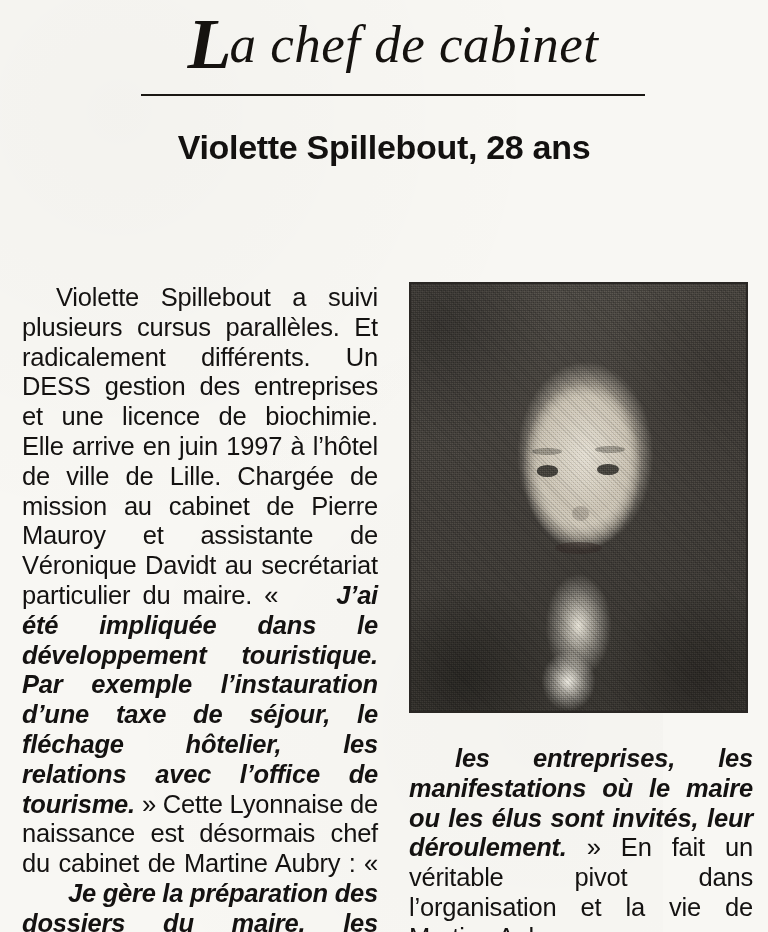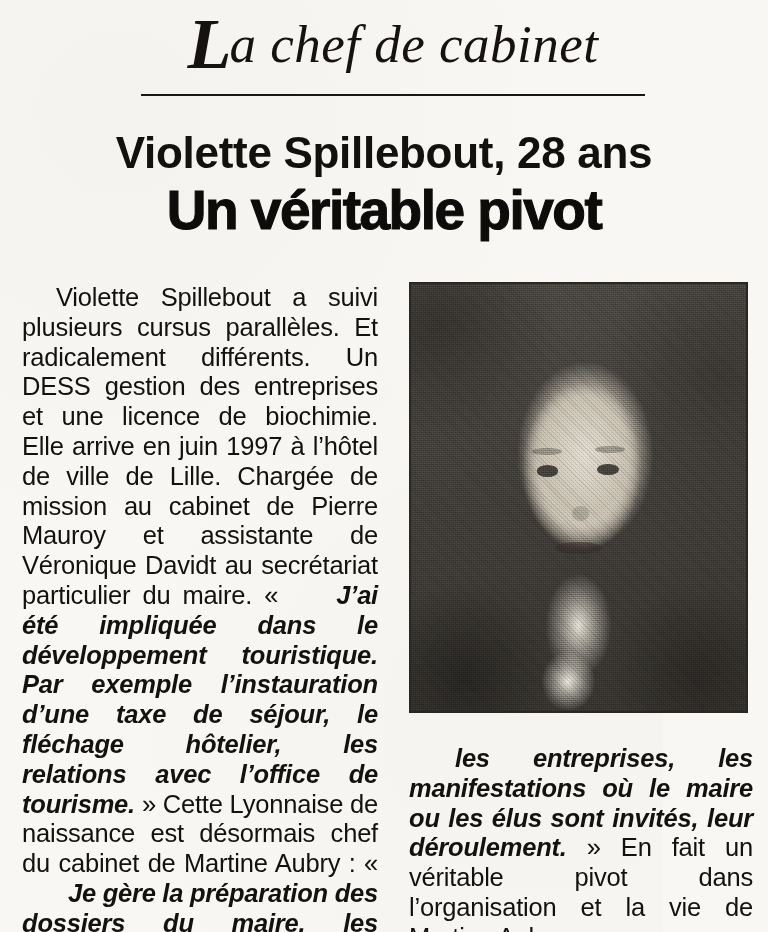--- a/index.html
+++ b/index.html
@@ -58,21 +58,21 @@
     background: #1a1713;
   }
 
   
   .subhead {
     position: absolute;
     left: 40px;
     top: 128px;
     width: 688px;
     text-align: center;
-    font-size: 44px;
+    font-size: 34px;
     font-weight: bold;
     letter-spacing: -0.3px;
     color: #131110;
     white-space: nowrap;
   }
   .headline {
     position: absolute;
     left: 40px;
     top: 178px;
     width: 688px;
@@ -189,21 +189,20 @@
 
 <div class="page">
 
   <div class="kicker-wrap">
     <div class="kicker"><span class="dropcap">L</span><span>a chef de cabinet</span></div>
   </div>
   <div class="kicker-rule"></div>
 
   <div class="subhead">Violette Spillebout, 28 ans</div>
 
-  <div class="headline">Un véritable pivot</div>
 
   <div class="photo">
     <div class="photo-inner">
       <div class="photo-brow-l"></div>
       <div class="photo-brow-r"></div>
       <div class="photo-eye-l"></div>
       <div class="photo-eye-r"></div>
       <div class="photo-nose"></div>
       <div class="photo-mouth"></div>
     </div>

